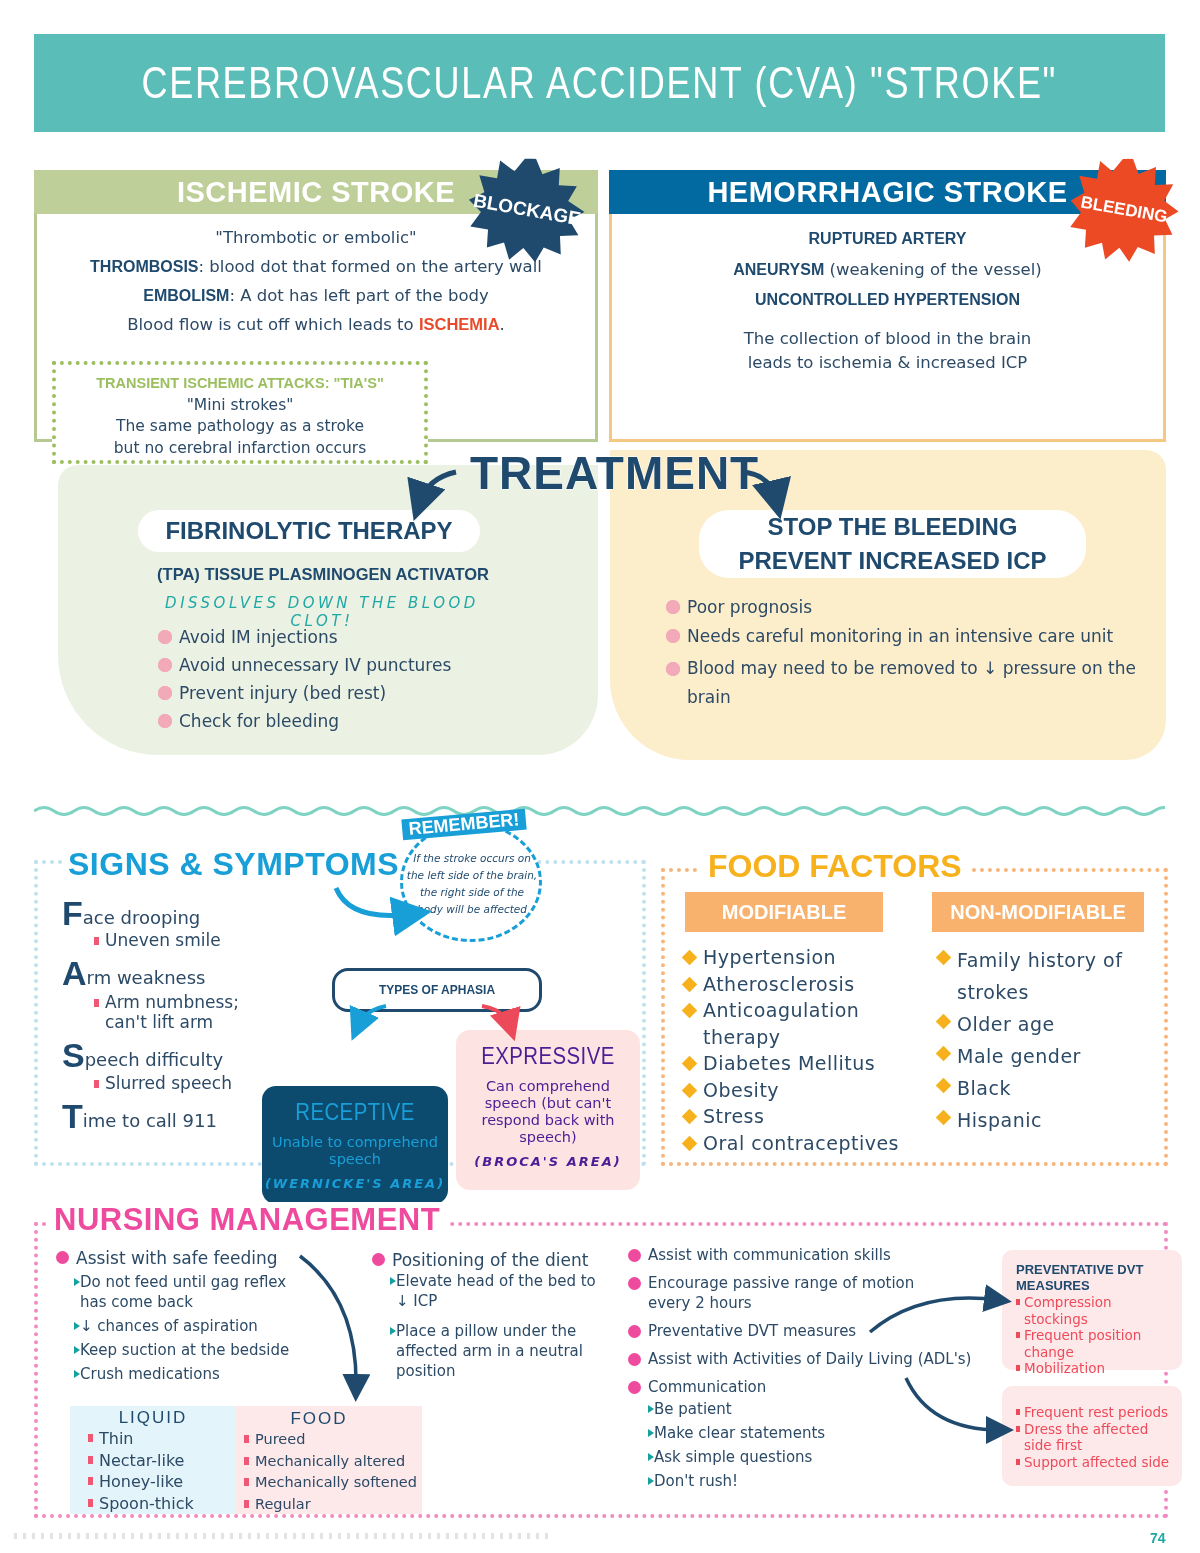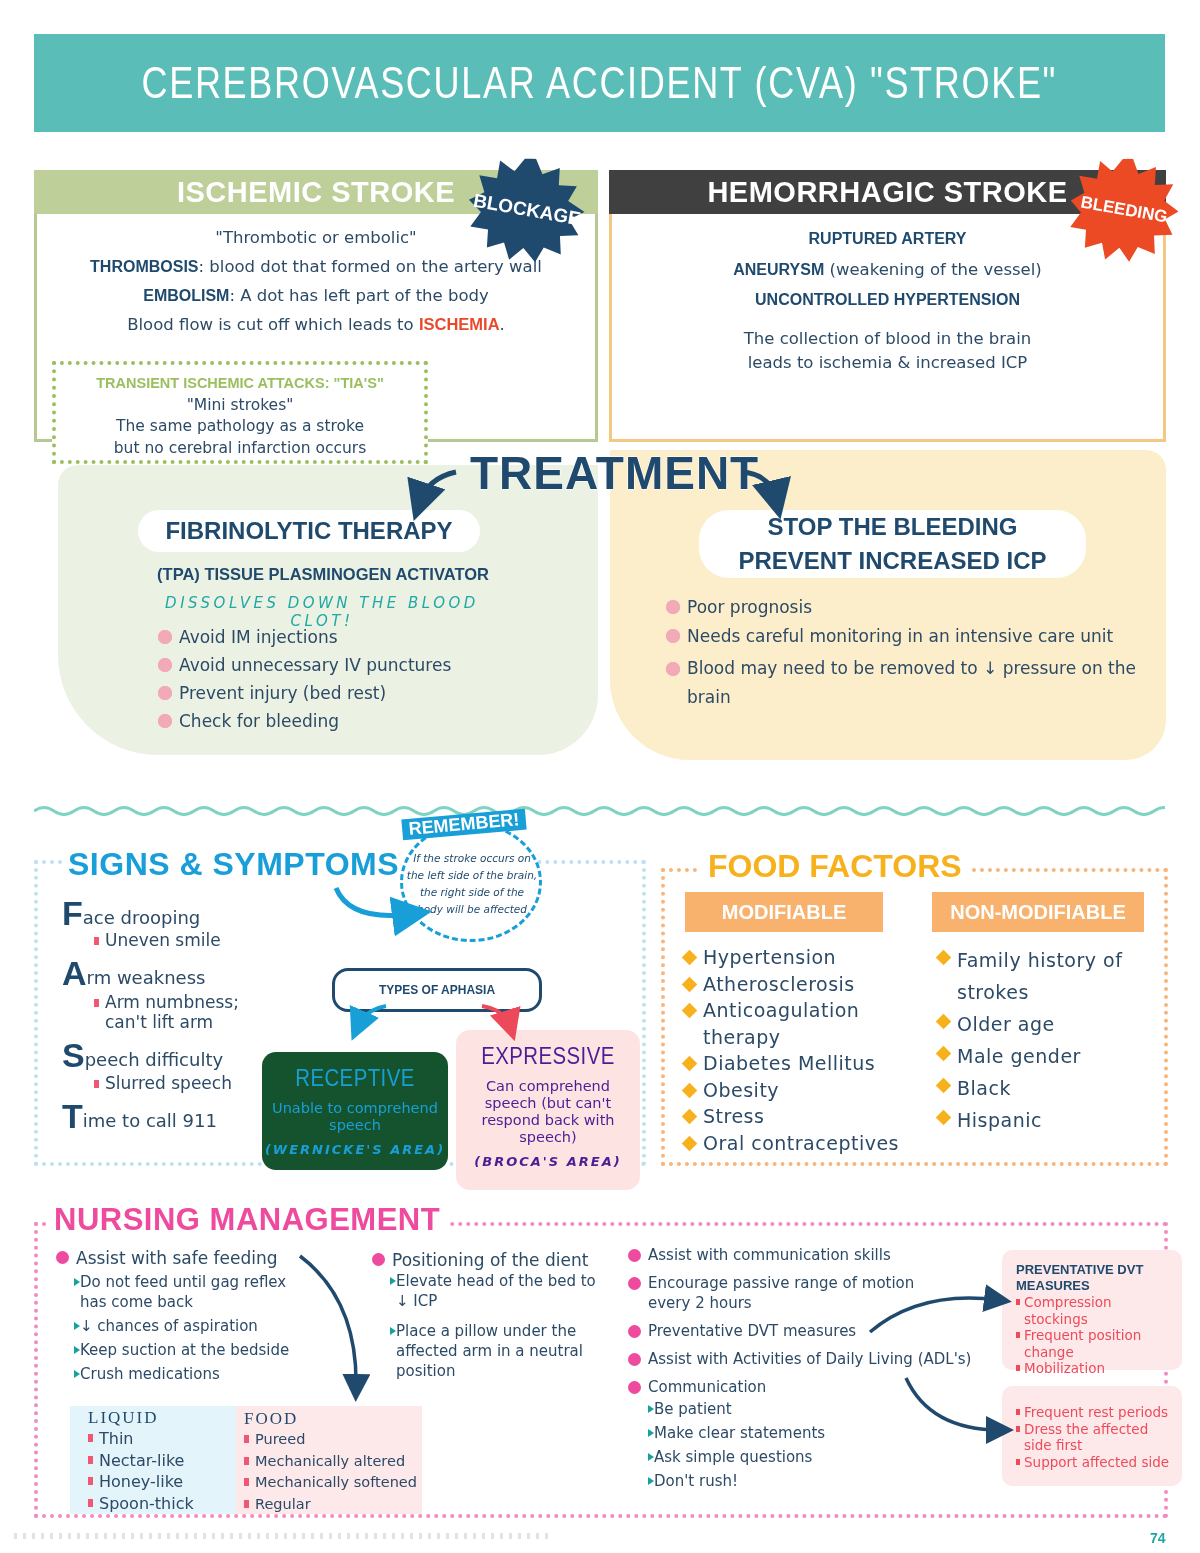--- a/index.html
+++ b/index.html
@@ -7,21 +7,21 @@
   .abs{position:absolute}
   
   #title-bar{left:34px;top:34px;width:1131px;height:98px;background:#5bbdb7;display:flex;align-items:center;justify-content:center}
   #title-bar span{color:#fff;font-family:"Liberation Sans",sans-serif;font-size:44px;letter-spacing:2px;transform:scaleX(0.82);white-space:nowrap}
   
   .stroke-box{border:3px solid;background:#fff}
   .box-head{height:44px;display:flex;align-items:center;justify-content:center;color:#fff;font-family:"Liberation Sans",sans-serif;font-weight:bold;font-size:29px;letter-spacing:0.5px}
   #isch{left:34px;top:170px;width:564px;height:272px;border-color:#b7c993}
   #isch .box-head{background:#bfcf9a;margin:-3px -3px 0 -3px}
   #hem{left:609px;top:170px;width:557px;height:272px;border-color:#f3c883}
-  #hem .box-head{background:#404040;margin:-3px -3px 8px -3px}
+  #hem .box-head{background:#0369a1;margin:-3px -3px 8px -3px}
   .box-body{text-align:center;font-size:16.5px;color:#2c4a66}
   .box-body p{margin:10px 0 0}
   .bold-term{font-family:"Liberation Sans",sans-serif;font-weight:bold;color:#1f4a6e;font-size:16px}
   .red{color:#e84b2b;font-family:"Liberation Sans",sans-serif;font-weight:bold}
   .burst{display:flex;align-items:center;justify-content:center;color:#fff;font-family:"Liberation Sans",sans-serif;font-weight:bold;font-size:19px}
   #burst-blockage{left:468px;top:158px;width:118px;height:104px;transform:rotate(10deg)}
   #burst-bleeding{left:1070px;top:158px;width:108px;height:104px;transform:rotate(10deg)}
   .burst svg{position:absolute;left:0;top:0}
   .burst span{position:relative}
   #tia{left:52px;top:361px;width:376px;height:103px;border:4px dotted #9bbf5f;background:#fff;text-align:center;font-size:15.5px;padding-top:8px;line-height:21.5px}
@@ -50,21 +50,21 @@
   .fast-row{display:flex;align-items:flex-end;font-size:18px;color:#2c4a66}
   .fast-letter{font-family:"Liberation Sans",sans-serif;font-weight:bold;font-size:34px;color:#1f4a6e;line-height:30px}
   .fast-sub{font-size:17px;color:#2c4a66;display:flex;gap:6px;padding-left:96px;line-height:20px}
   .fast-sub .sq{width:5px;height:8px;background:#ef5774;margin-top:7px;flex:0 0 5px}
   #remember{left:400px;top:812px;width:145px;height:122px}
   #remember-circle{position:absolute;left:0;top:10px;width:142px;height:120px;border:3px dashed #199fd8;border-radius:50%;background:#fff}
   #remember-label{position:absolute;left:2px;top:2px;width:124px;background:#199fd8;color:#fff;text-align:center;font-family:"Liberation Sans",sans-serif;font-weight:bold;font-size:18px;transform:rotate(-5deg)}
   #remember-text{position:absolute;left:6px;top:38px;width:132px;text-align:center;font-size:10.5px;line-height:17px;color:#1f4a6e;font-style:italic}
   #aphasia-label{left:332px;top:968px;width:210px;height:44px;border:3px solid #1f4a6e;border-radius:16px;background:#fff;display:flex;align-items:center;justify-content:center;font-family:"Liberation Sans",sans-serif;font-weight:bold;font-size:12px;color:#1f4a6e}
   .aph-box{border-radius:14px;text-align:center;padding-top:12px}
-  #aph-rec{left:262px;top:1052px;width:186px;height:118px;background:#14532d}
+  #aph-rec{left:262px;top:1086px;width:186px;height:118px;background:#0c4a6e}
   #aph-exp{left:456px;top:1030px;width:184px;height:160px;background:#fde4e3}
   .aph-title{font-family:"Liberation Sans",sans-serif;font-size:24px;letter-spacing:0.5px;transform:scaleX(0.85)}
   .aph-desc{font-size:14.5px;line-height:17px;margin-top:8px}
   .aph-area{font-size:13px;letter-spacing:2px;margin-top:8px;font-weight:bold;font-style:italic}
   
   #risk-box{left:661px;top:868px;width:507px;height:298px;border:4px dotted #f7b57c}
   #risk-title{left:700px;top:848px;background:#fff;padding:0 8px;font-family:"Liberation Sans",sans-serif;font-weight:bold;font-size:32px;color:#f7b11c}
   .risk-head{background:#f8b26e;color:#fff;font-family:"Liberation Sans",sans-serif;font-weight:bold;font-size:20px;display:flex;align-items:center;justify-content:center;height:40px}
   #risk-mod-head{left:685px;top:892px;width:198px}
   #risk-non-head{left:932px;top:892px;width:212px}
@@ -81,21 +81,21 @@
   .pflower{width:13px;height:13px;background:#ee4b9f;border-radius:50%;margin-top:4px;flex:0 0 13px}
   .sublist{list-style:none;font-size:15px;color:#2c4a66;margin-left:18px}
   .sublist li{display:flex;gap:0;line-height:20px;margin-bottom:4px}
   .tri{width:0;height:0;border-top:4px solid transparent;border-bottom:4px solid transparent;border-left:6px solid #18a0a0;margin-top:6px;flex:0 0 6px}
   #nm-col1{left:56px;top:1247px;width:300px}
   #nm-col2{left:372px;top:1249px;width:250px}
   #nm-col3{left:628px;top:1245px;width:370px}
   #nm-col3 > li{font-size:15px;line-height:20px;margin-bottom:8px}
   #liquid-bg{left:70px;top:1406px;width:166px;height:108px;background:#e4f4fb}
   #food-bg{left:236px;top:1406px;width:186px;height:108px;background:#fde8ea}
-  .lf-title{font-size:17px;letter-spacing:2px;color:#1f4a6e;font-family:Liberation Serif, serif}
+  .lf-title{font-size:17px;letter-spacing:2px;text-align:center;color:#1f4a6e;font-family:Liberation Sans, sans-serif}
   .lf-list{list-style:none;font-size:16px;line-height:21.5px;color:#2c4a66}
   .lf-list li{display:flex;gap:6px}
   .lf-list .mk{width:5px;height:8px;background:#ef5774;margin-top:6px;flex:0 0 5px}
   #food-list{font-size:14.5px}
   .dvt-box{background:#fde8ea;border-radius:10px;padding:12px 10px 10px 14px}
   #dvt1{left:1002px;top:1250px;width:180px;height:120px}
   #dvt2{left:1002px;top:1386px;width:180px;height:100px;padding-top:18px}
   .dvt-title{font-family:"Liberation Sans",sans-serif;font-weight:bold;font-size:13px;color:#1f4a6e;line-height:16px}
   .dvt-list{list-style:none;font-size:13.5px;color:#ee4b5a;line-height:16.5px}
   .dvt-list li{display:flex;gap:4px}

